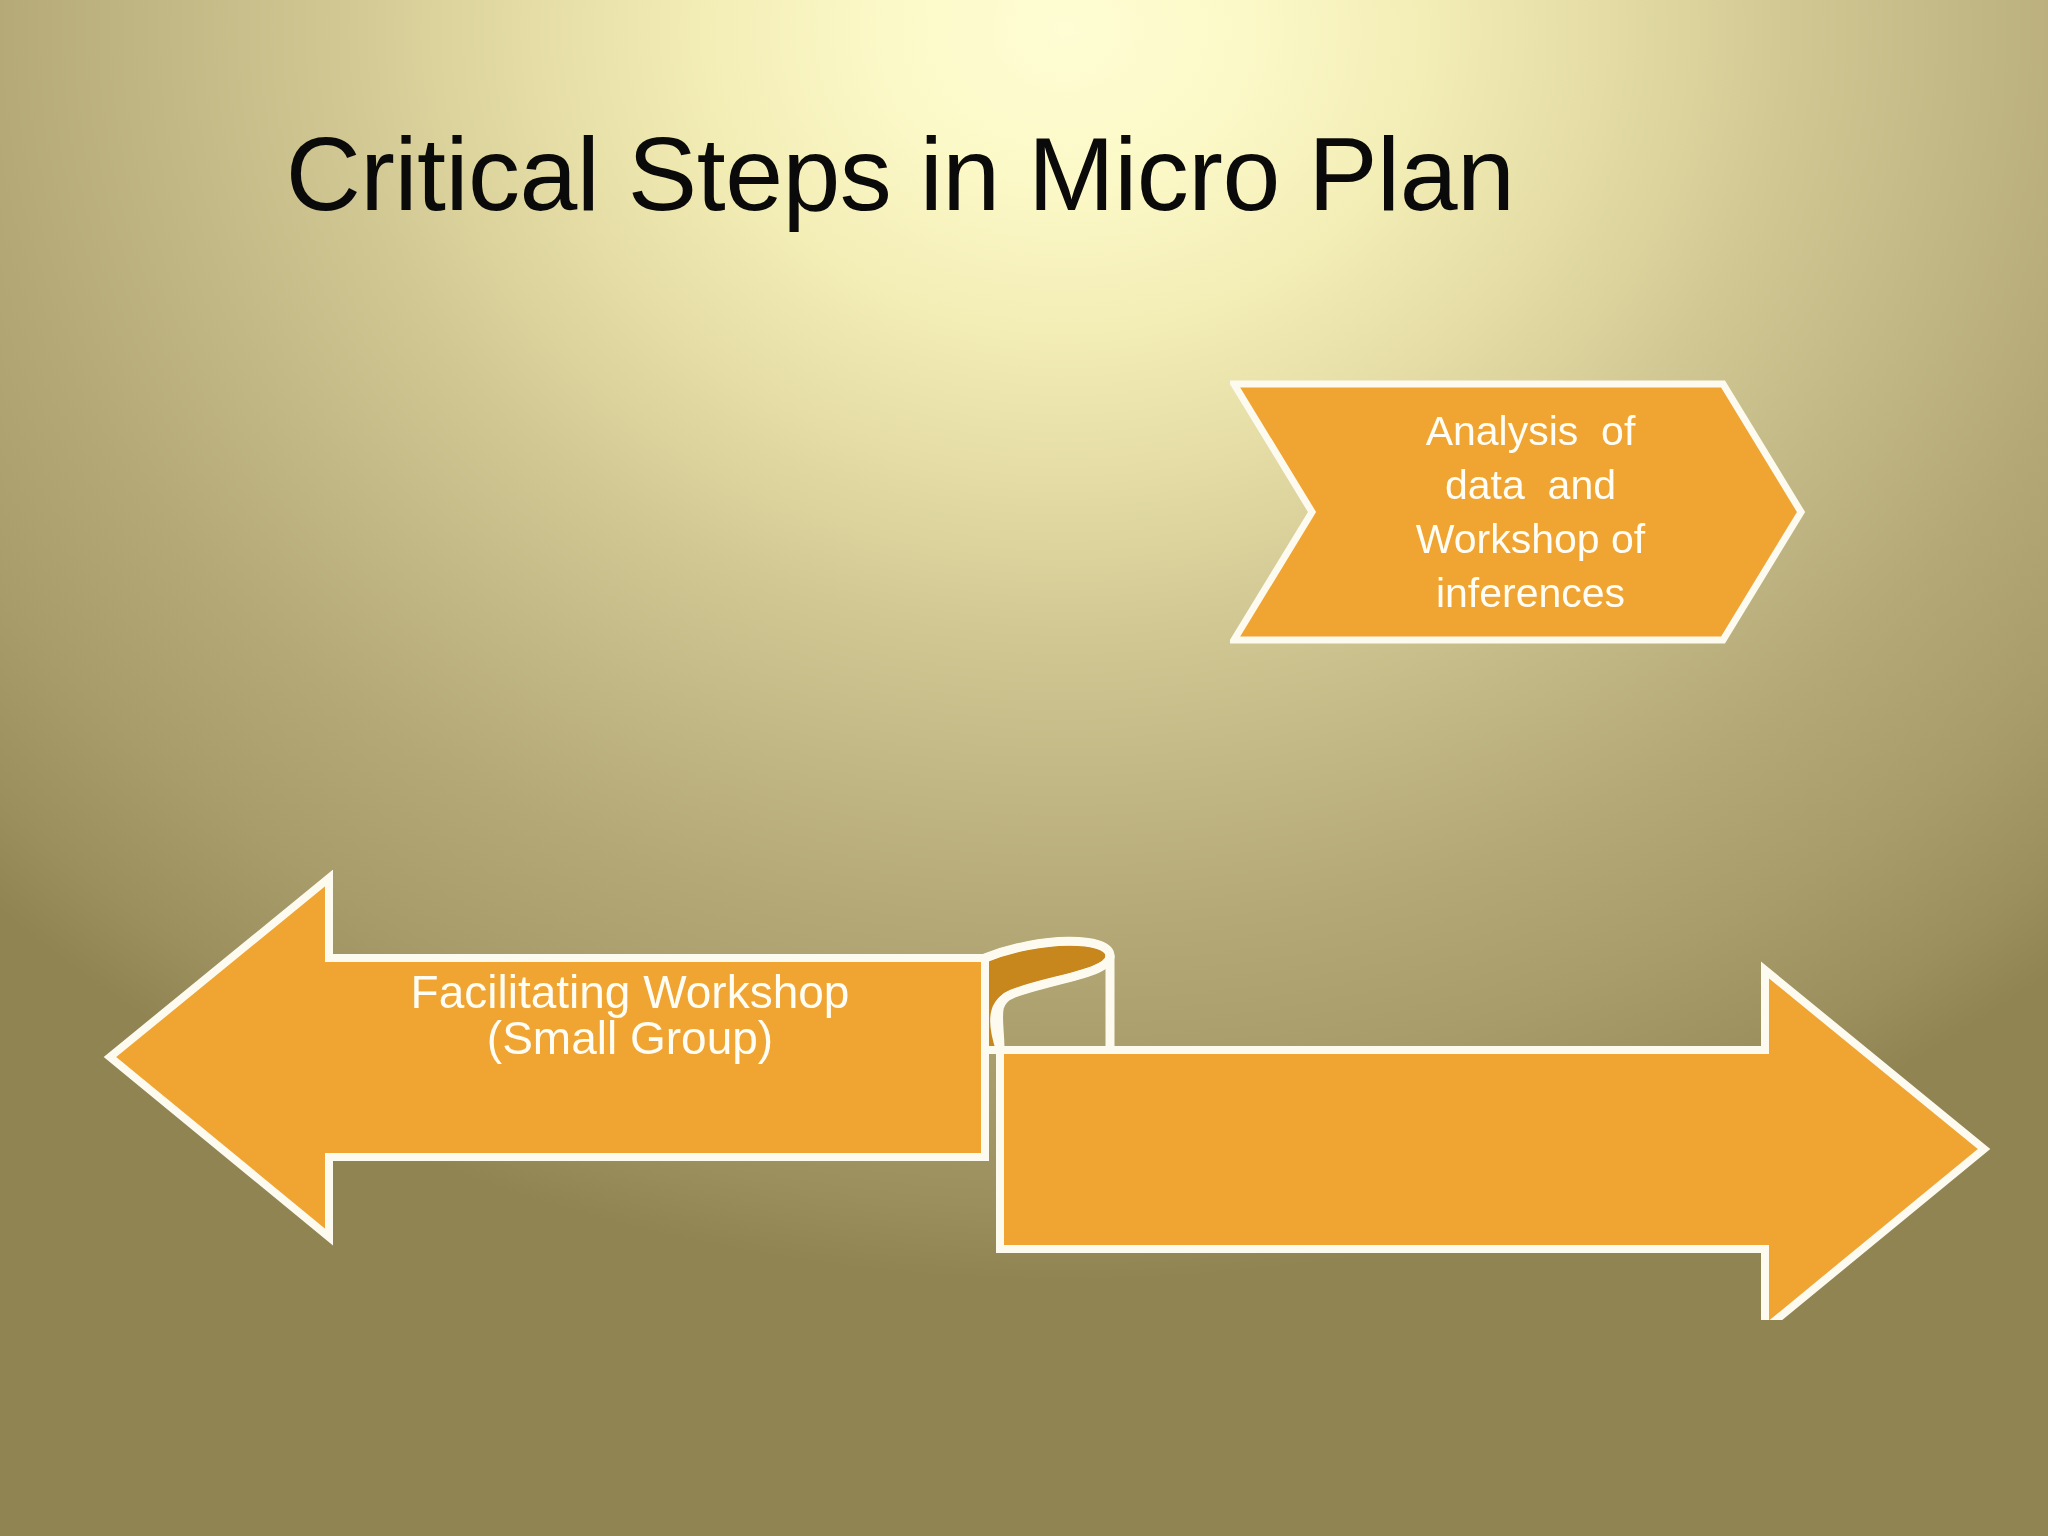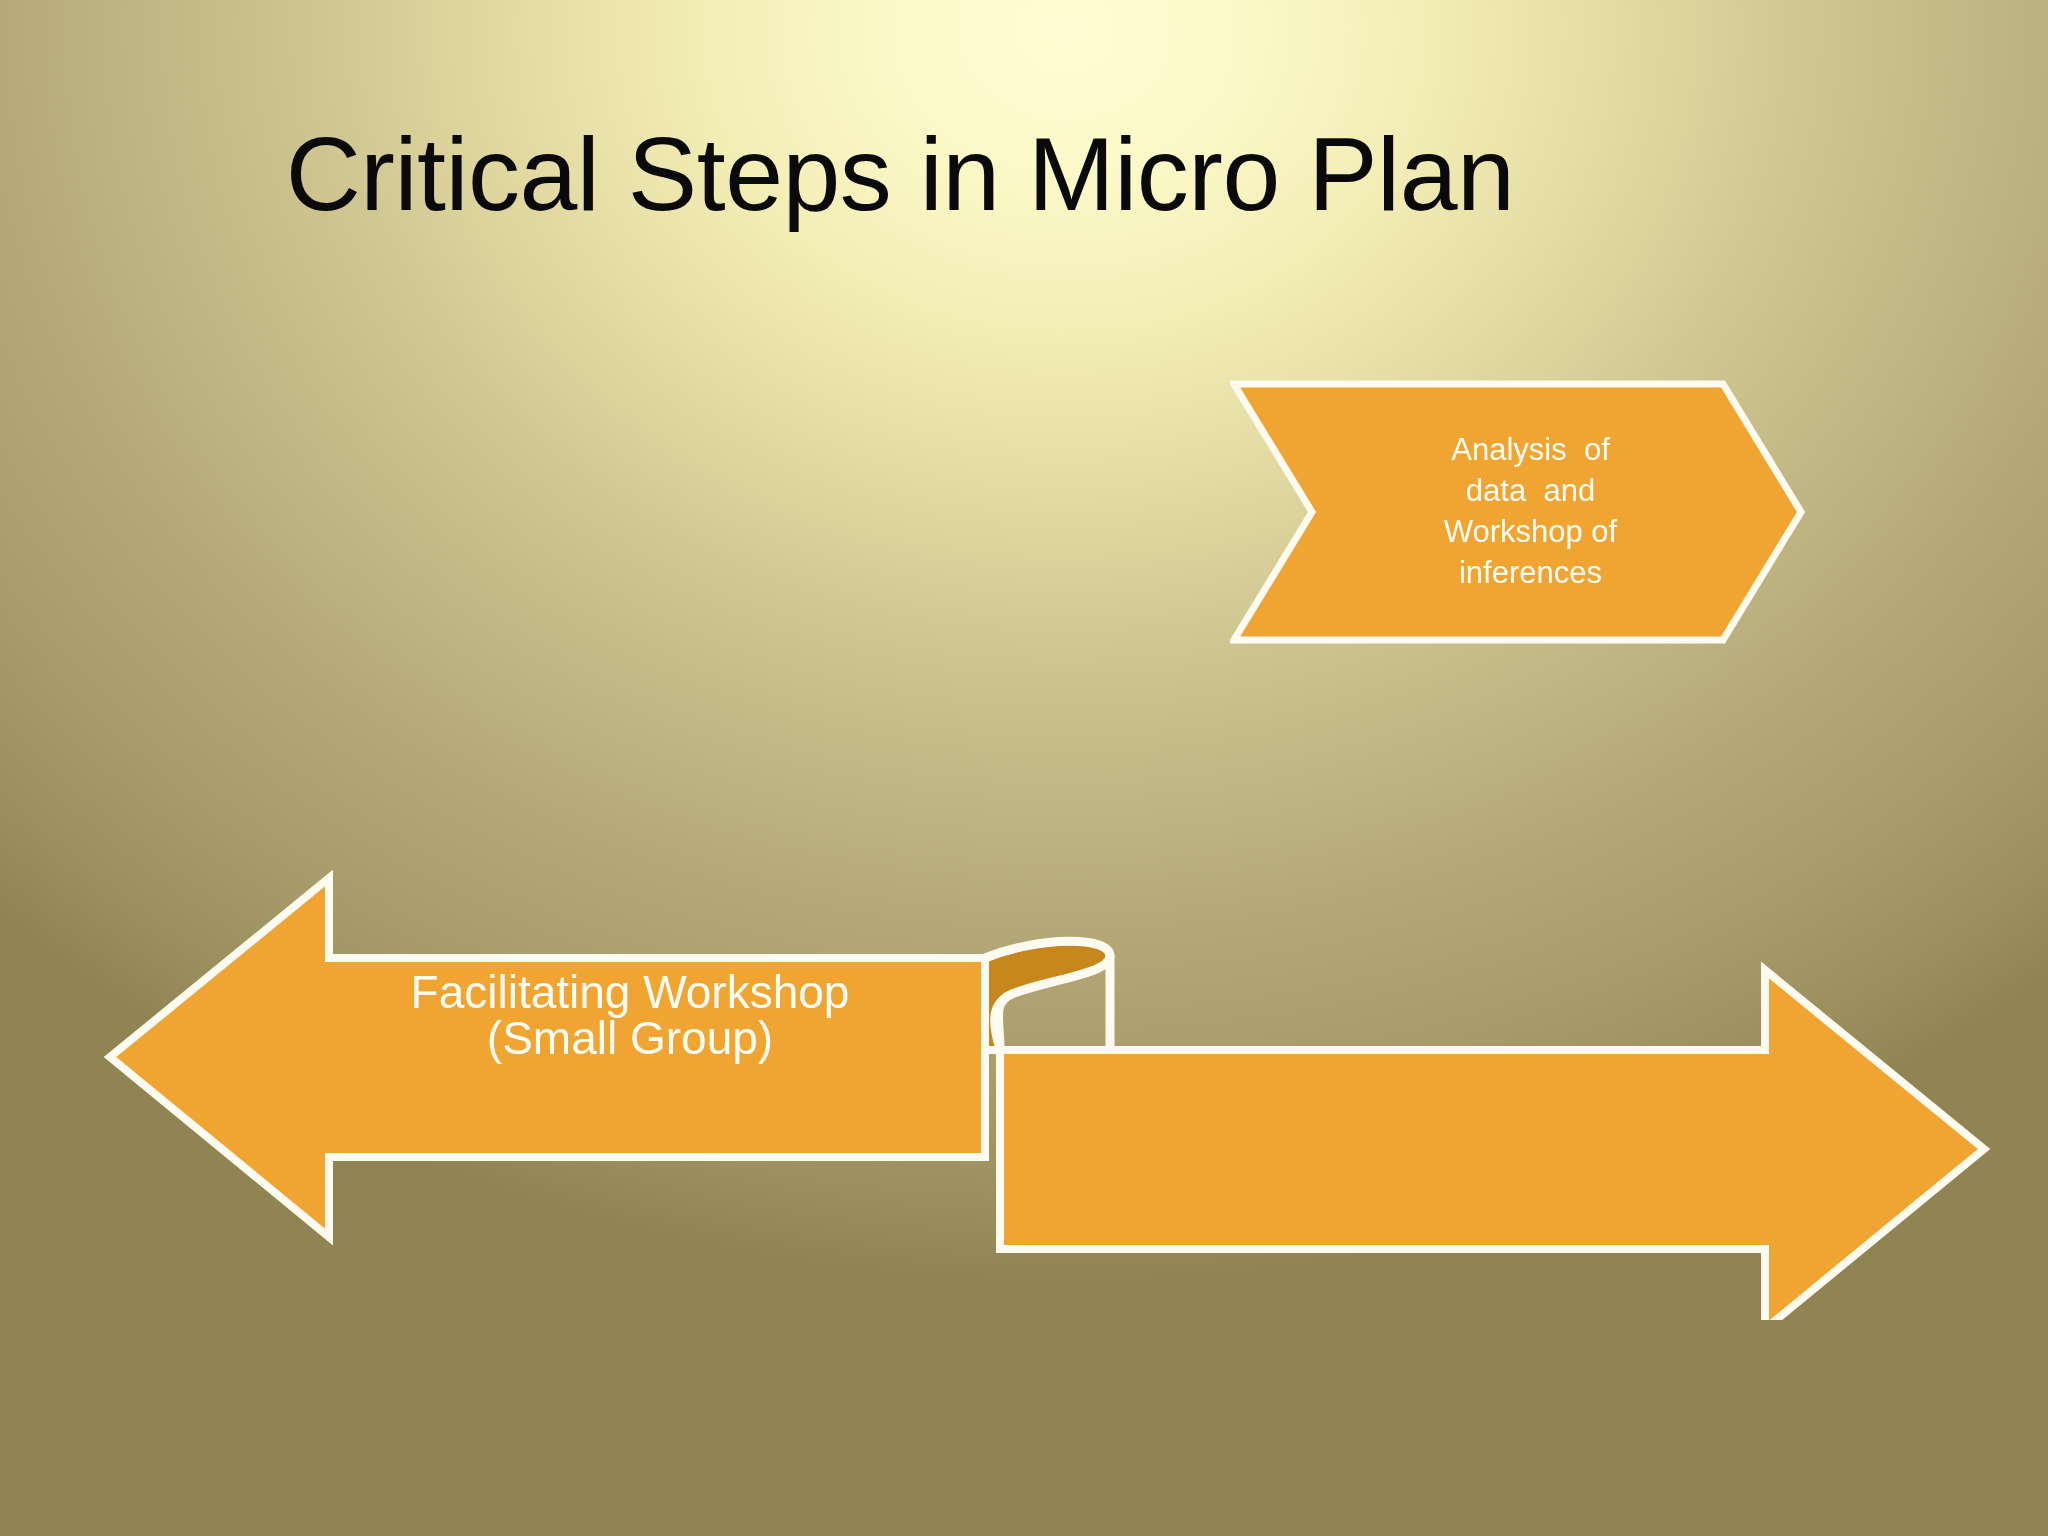--- a/index.html
+++ b/index.html
@@ -78,21 +78,21 @@
   .chevron .ch-label {
     position: absolute;
     left: 0; top: 0;
     width: 100%;
     height: 100%;
     display: flex;
     flex-direction: column;
     align-items: center;
     justify-content: center;
     color: #fffdf4;
-    font-size: 31px;
+    font-size: 41px;
     line-height: 1.32;
     text-align: center;
     padding-left: 26px;
     box-sizing: border-box;
     pointer-events: none;
   }
   .ch-line { display: block; white-space: pre; }
 
   #chev-1 { left: 104px;  width: 412px; }
   #chev-2 { left: 600px;  width: 555px; }

